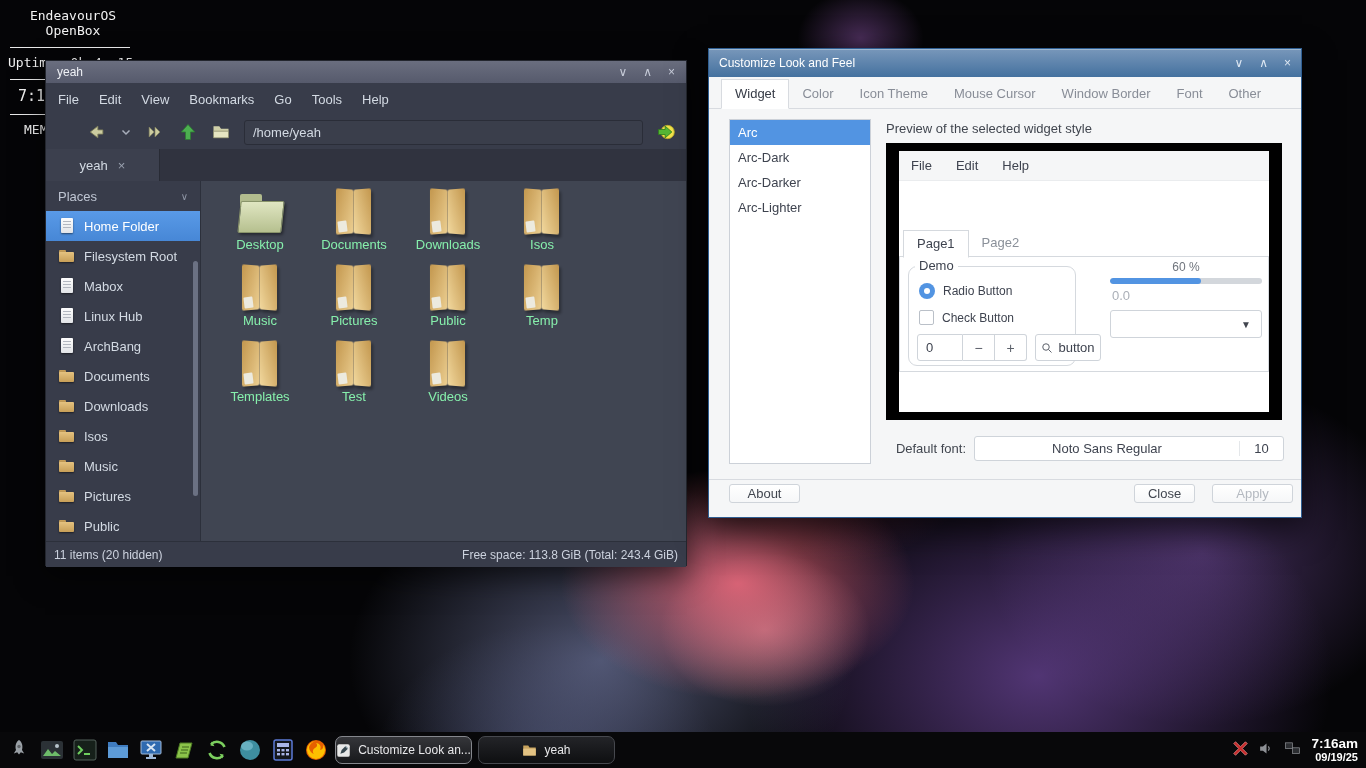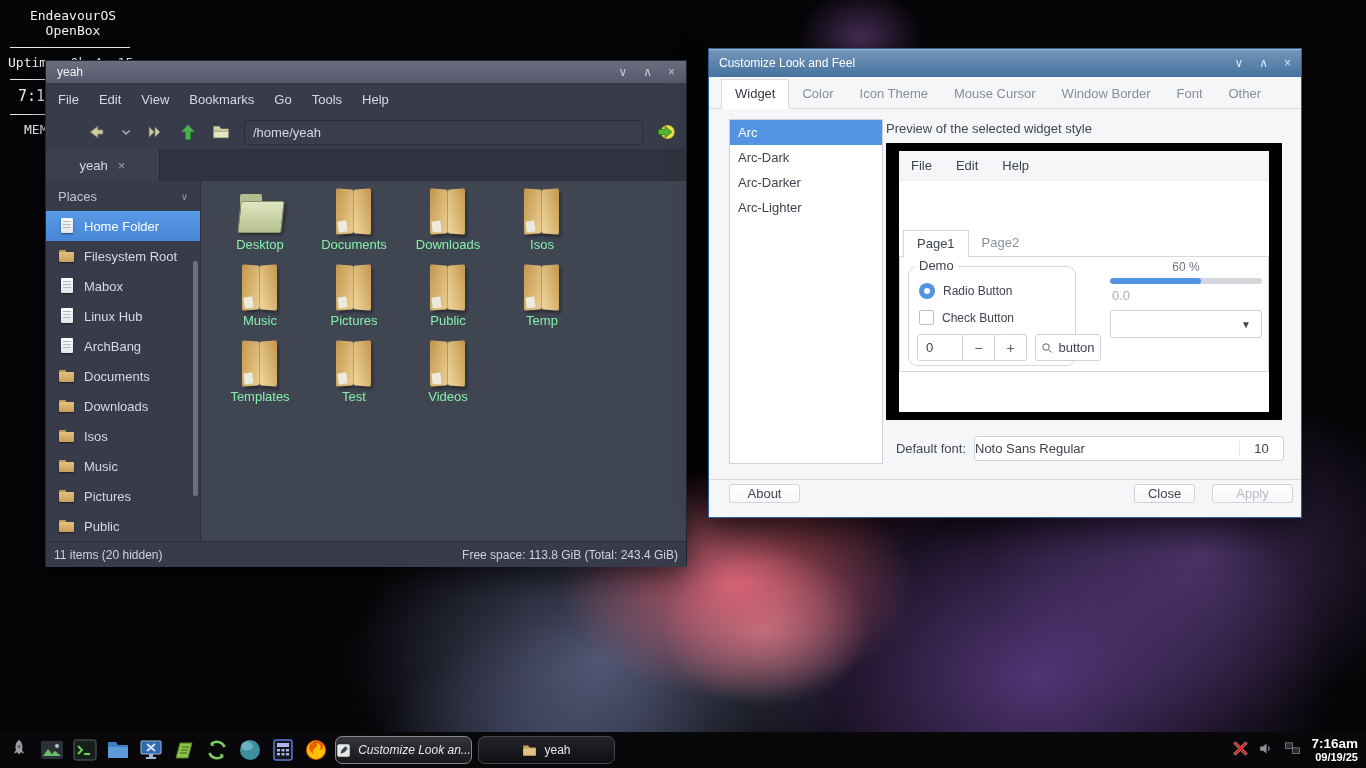--- a/index.html
+++ b/index.html
@@ -62,21 +62,21 @@
   .cell[data-icon="desktop-folder-icon"] .icon::after{left:1px;top:12px;right:auto;width:42px;height:30px;background:linear-gradient(#e0e6c2,#b6c08f);border:1px solid #89946a;border-radius:2px;transform:skewX(-6deg);box-shadow:2px 2px 3px rgba(0,0,0,.4);}
   .fm-status{height:26px;background:#383c4a;border-top:1px solid #2c303b;display:flex;align-items:center;justify-content:space-between;padding:0 8px;color:#ccd2de;font-size:12px;}
 
   
   #lx{position:absolute;left:708px;top:48px;width:594px;height:470px;z-index:3;background:#f5f6f7;border:1px solid #2f5f93;box-shadow:0 12px 30px rgba(0,0,0,.6);}
   .lx-titlebar{height:28px;background:linear-gradient(#7897ba,#44719f);box-shadow:inset 0 1px 0 #9db7d0;display:flex;align-items:center;padding:0 10px;color:#fff;font-size:12px;}
   .lx-titlebar .winbtn{color:#dde7f2;}
   .lx-tabbar{position:absolute;left:0;right:0;top:31px;height:29px;border-bottom:1px solid #d8dbe0;display:flex;align-items:flex-end;padding-left:12px;}
   .lxtab{padding:6px 13px 7px;font-size:13px;color:#888d97;}
   .lxtab.active{background:#fff;border:1px solid #d8dbe0;border-bottom:1px solid #fff;margin-bottom:-1px;color:#353a45;}
-  .lx-themes{position:absolute;left:20px;top:70px;width:154px;height:345px;background:#fff;border:1px solid #ccd1d8;overflow:hidden;}
+  .lx-themes{position:absolute;left:20px;top:70px;width:142px;height:345px;background:#fff;border:1px solid #ccd1d8;overflow:hidden;}
   .theme-row{height:25px;line-height:25px;padding-left:8px;font-size:13px;color:#3e434f;}
   .theme-row.selected{background:#5294e2;color:#fff;}
   .lx-caption{position:absolute;left:177px;top:72px;font-size:13px;color:#41464f;}
   .lx-preview{position:absolute;left:177px;top:94px;width:396px;height:277px;background:#000;padding:8px 13px;}
   .pv{position:relative;width:370px;height:261px;background:#fff;}
   .pv-menubar{height:30px;background:#f5f6f7;border-bottom:1px solid #eaecee;display:flex;align-items:center;}
   .pv-menu-item{padding:0 12px;font-size:13px;color:#3e434f;}
   .pv-tabs{position:absolute;left:4px;top:79px;display:flex;z-index:2;}
   .pvtab{padding:5px 13px 6px;font-size:13px;color:#8a9099;}
   .pvtab.active{background:#fff;border:1px solid #d5d9de;border-bottom:1px solid #fff;color:#3e434f;}
@@ -94,34 +94,34 @@
   .pv-spin-btn.plus{border-radius:0 3px 3px 0;}
   .pv-search-btn{margin-left:8px;width:66px;height:27px;border:1px solid #cfd4da;border-radius:3px;display:flex;align-items:center;justify-content:center;gap:5px;font-size:13px;color:#3e434f;background:#fff;}
   .pv-right{position:absolute;left:210px;top:0;width:152px;}
   .pv-progress-label{margin-top:3px;text-align:center;font-size:12px;color:#70757d;}
   .pv-progress{margin-top:4px;height:6px;background:#d3d7dc;border-radius:3px;overflow:hidden;}
   .pv-progress-fill{height:100%;background:#5294e2;border-radius:3px;}
   .pv-float{margin-top:4px;font-size:13px;color:#aaafb7;padding-left:2px;}
   .pv-combo{margin-top:7px;height:28px;border:1px solid #cfd4da;border-radius:3px;background:#fff;display:flex;align-items:center;justify-content:flex-end;padding-right:10px;color:#41454e;font-size:10px;}
   .lx-font-label{position:absolute;left:140px;top:392px;width:117px;text-align:right;font-size:13px;color:#41464f;}
   .lx-font-btn{position:absolute;left:265px;top:387px;width:310px;height:25px;background:#fff;border:1px solid #cfd4da;border-radius:3px;display:flex;align-items:center;font-size:13px;color:#3e434f;}
-  .lx-font-name{flex:1;text-align:left;}
+  .lx-font-name{flex:1;text-align:center;}
   .lx-font-size{width:44px;text-align:center;border-left:1px solid #e4e7ea;}
   .lx-sep{position:absolute;left:0;right:0;top:430px;border-top:1px solid #d8dbe0;}
   .lx-btn{position:absolute;top:435px;height:19px;background:linear-gradient(#ffffff,#f6f7f8);border:1px solid #cfd4da;border-radius:3px;font-size:13px;color:#41464f;display:flex;align-items:center;justify-content:center;}
   #btn-about{left:20px;width:71px;}
   #btn-close{left:425px;width:61px;}
   #btn-apply{left:503px;width:81px;color:#b4b9c0;}
 
   
   #taskbar{position:absolute;left:0;top:732px;width:1366px;height:36px;background:#08080a;display:flex;align-items:center;z-index:4;}
   .launcher{width:27px;height:27px;margin-left:6px;display:flex;align-items:center;justify-content:center;flex:none;}
   .launcher:first-child{margin-left:5px;}
   .task{margin-left:6px;width:137px;height:28px;border:1px solid #46484e;border-radius:7px;background:linear-gradient(#232428,#0e0f11);display:flex;align-items:center;justify-content:center;gap:7px;color:#e8e8ea;font-size:12px;flex:none;}
-  .task.active{border-color:#85878d;background:linear-gradient(#35363a,#17181b);font-style:italic;}
+  .task.active{border-color:#85878d;background:linear-gradient(#35363a,#17181b);}
   .tray{margin-left:auto;display:flex;align-items:center;gap:9px;}
   .clock{margin:0 8px 0 10px;text-align:right;color:#fff;font-weight:bold;line-height:1.15;}
   .clock .t{font-size:13.5px;}
   .clock .d{font-size:11px;}
 </style>
 </head>
 <body>
 
 <div id="wallpaper"></div>
 

